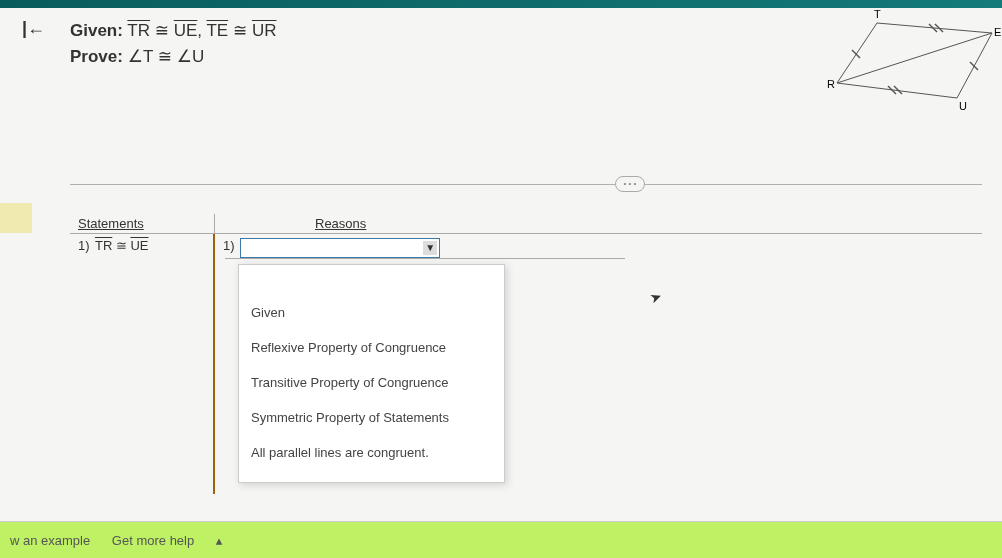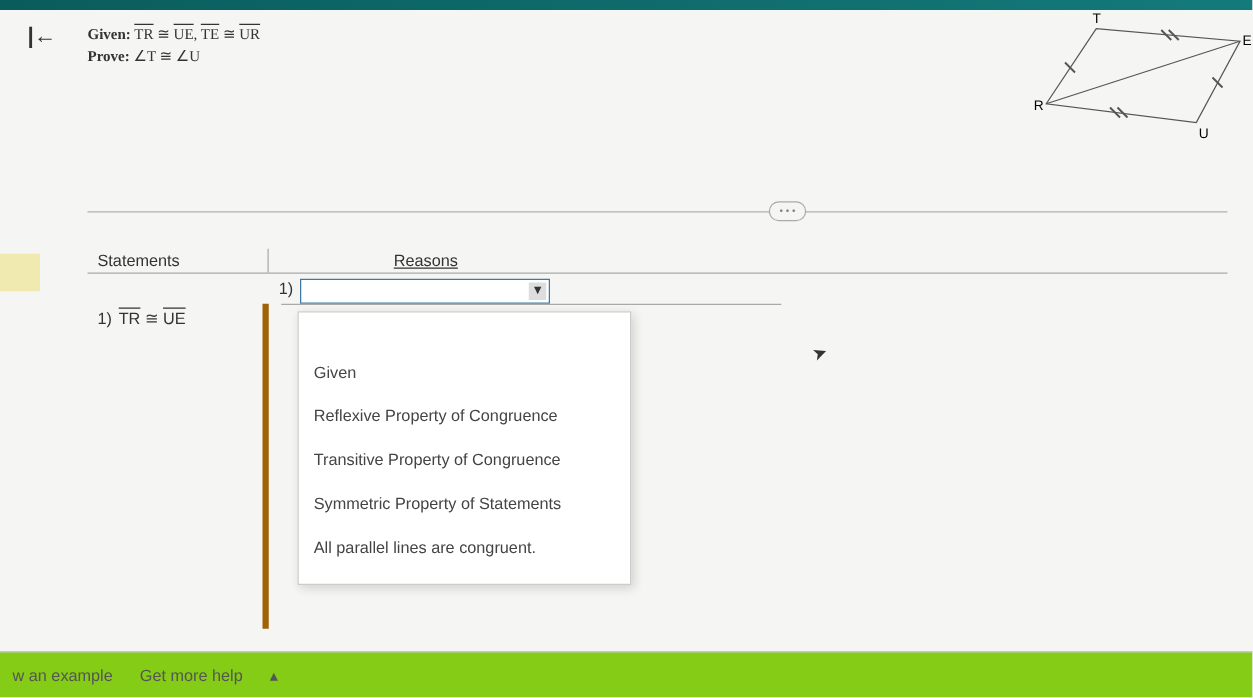--- a/index.html
+++ b/index.html
@@ -42,23 +42,22 @@
     .content {
       flex: 1;
       padding: 10px 20px 0 20px;
       position: relative;
     }
     .instruction {
       font-size: 13px;
       margin-bottom: 8px;
     }
     .given-prove {
-      font-size: 12px;
+      font-size: 17px;
       line-height: 1.5;
-      font-family: Liberation Serif, serif;
     }
     .given-prove .label { font-weight: bold; }
     .overline { text-decoration: overline; }
     .diagram {
       position: absolute;
       right: 0;
       top: 0;
       width: 180px;
       height: 110px;
     }
@@ -90,38 +89,38 @@
       margin-top: 10px;
     }
     .table-header {
       display: flex;
       border-bottom: 1px solid #aaa;
       font-size: 13px;
     }
     .col-statements {
       width: 145px;
       padding: 2px 8px;
+      text-decoration: underline;
       border-right: 1px solid #aaa;
     }
     .col-reasons-header {
       padding: 2px 8px;
       text-decoration: underline;
       margin-left: 92px;
     }
     .table-row {
       display: flex;
       font-size: 13px;
       position: relative;
     }
     .cell-statement {
       width: 145px;
       padding: 4px 8px;
-      border-right: 5px solid #a16207;
+      border-right: 2px solid #a16207;
       min-height: 260px;
-      margin-top: 24px;
     }
     .cell-reason {
       padding: 4px 8px;
       position: relative;
     }
     .row-num {
       display: inline-block;
       margin-right: 2px;
     }
     .dropdown-box {
@@ -179,21 +178,21 @@
     .footer {
       position: absolute;
       bottom: 0;
       left: 0;
       right: 0;
       height: 37px;
       border-top: 1px solid #ccc;
       display: flex;
       align-items: center;
       padding: 0 10px;
-      background: #84cc16;
+      background: #bef264;
     }
     .footer .left-links {
       font-size: 13px;
       color: #555;
     }
     .footer .left-links span { margin-right: 18px; cursor: pointer; }
     .footer .right-buttons {
       margin-left: auto;
       display: flex;
       gap: 8px;

